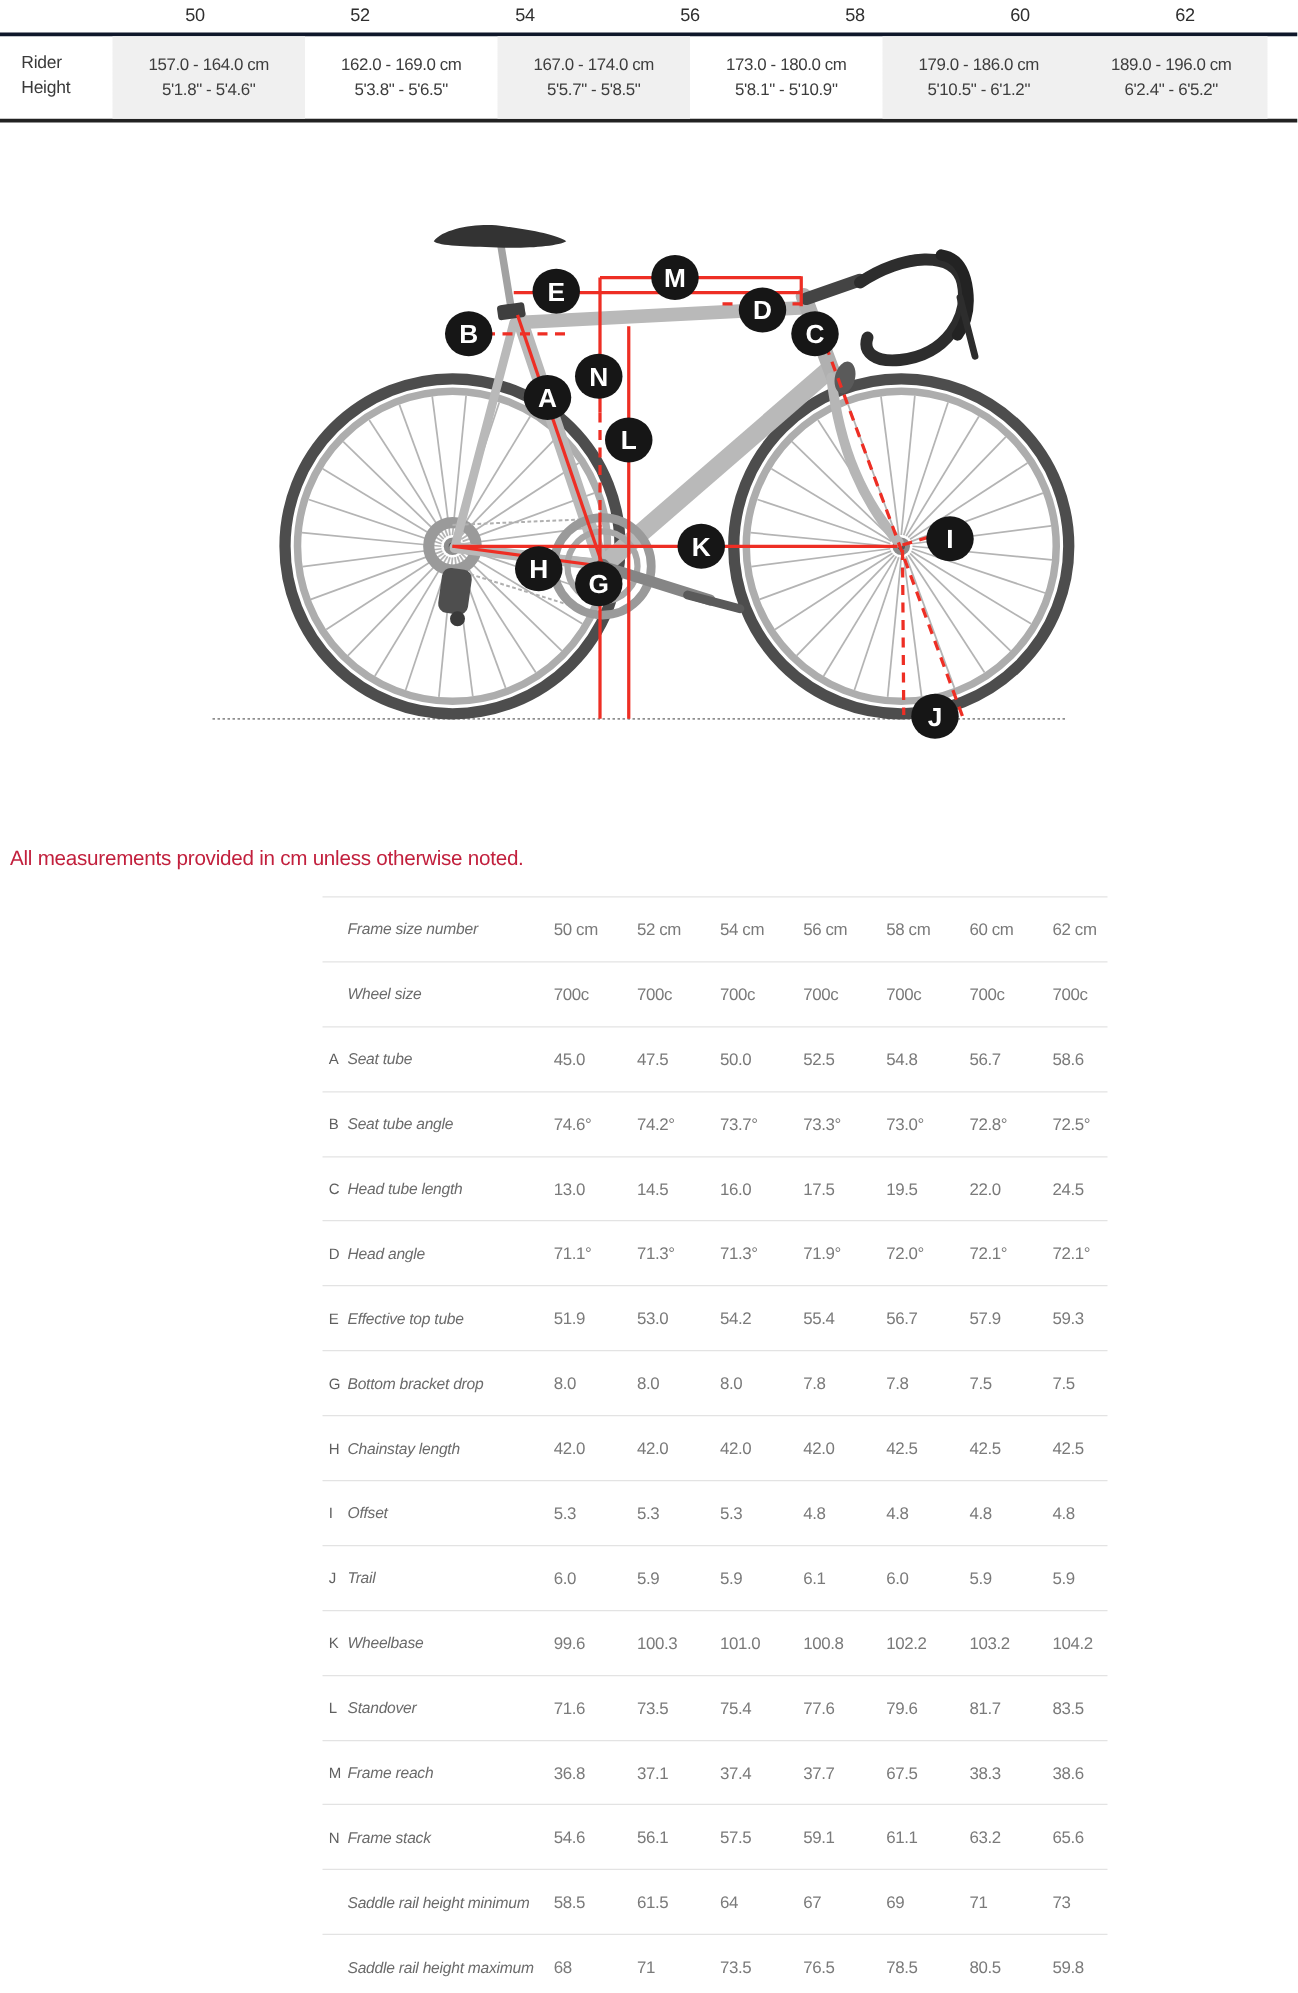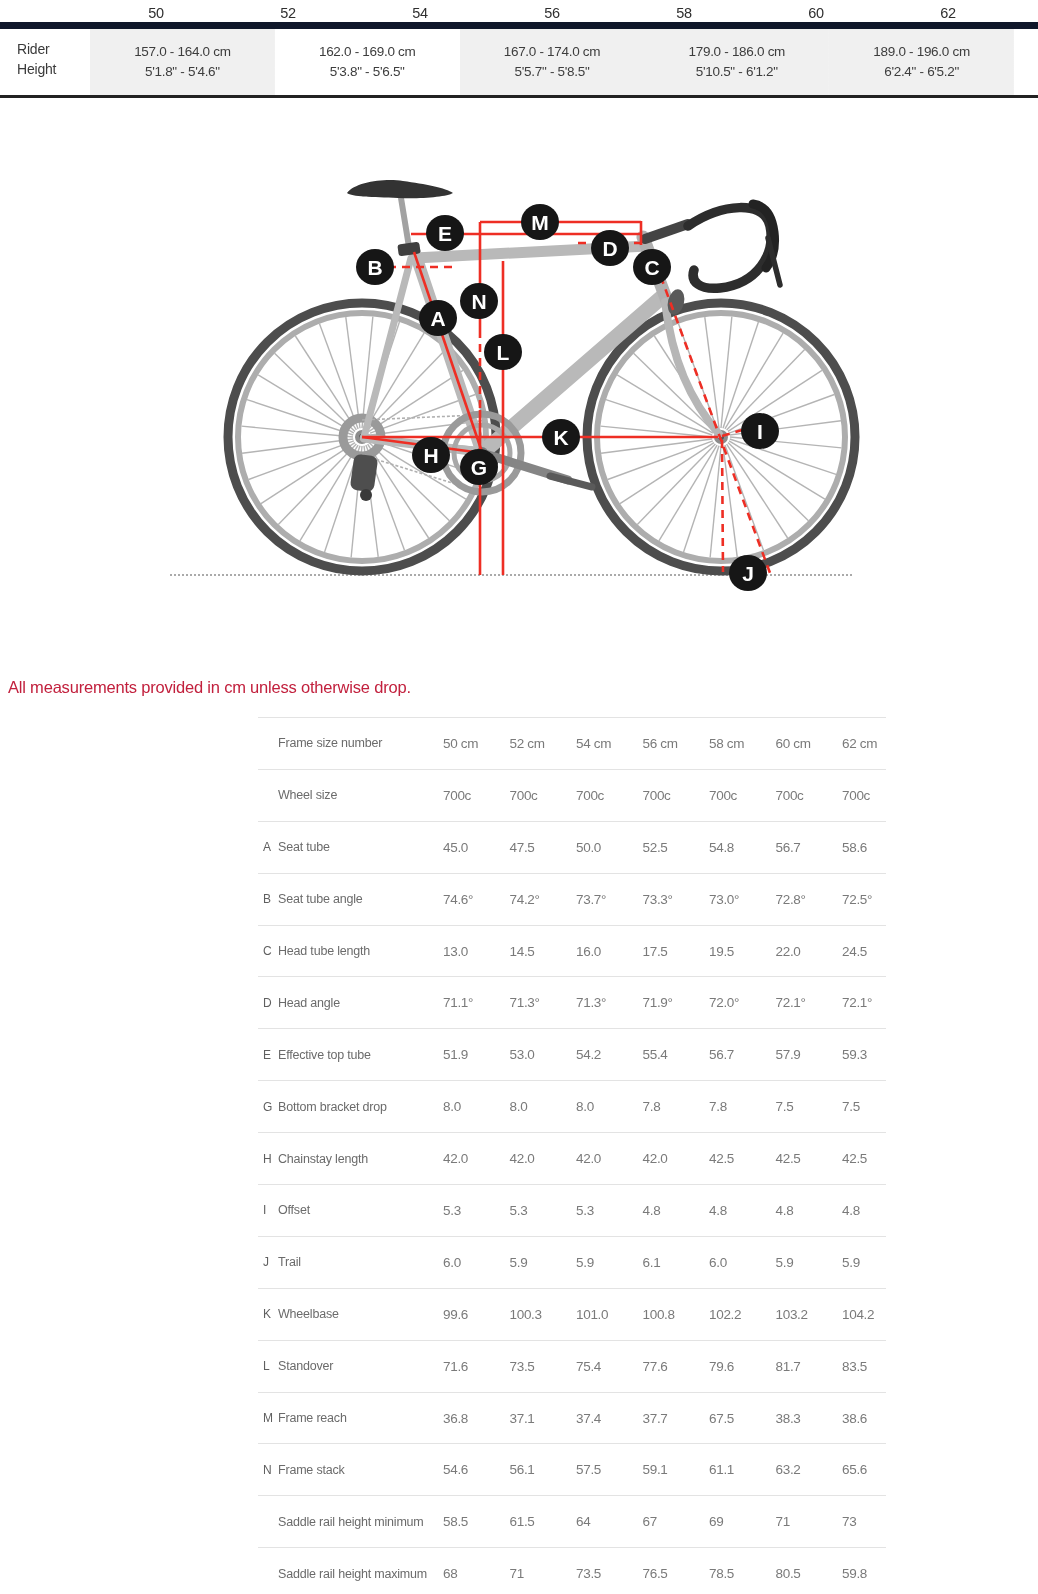--- a/index.html
+++ b/index.html
@@ -4,40 +4,40 @@
 <style>
   html,body{margin:0;padding:0;}
   body{
     width:1038px;height:1594px;overflow:hidden;position:relative;
     background:#fff;font-family:"Liberation Sans", sans-serif;
     -webkit-font-smoothing:antialiased;
   }
   
   .size-table{position:absolute;top:0;left:0;width:1038px;}
   .size-row{display:flex;padding-right:24px;box-sizing:border-box;width:1038px;}
-  .size-header-row{height:29px;border-bottom:7px solid #0f172a;}
+  .size-header-row{height:29px;border-bottom:3px solid #0f172a;}
   .size-header-cell{flex:1;text-align:center;font-size:14.5px;color:#2f2f2f;line-height:26px;letter-spacing:-0.2px;}
   .size-label-spacer,.size-label{width:90px;flex:0 0 90px;box-sizing:border-box;}
   .size-body-row{height:69px;border-bottom:3px solid #222;}
   .size-label{padding:10px 0 0 17px;font-size:14px;color:#3a3a3a;line-height:20px;letter-spacing:-0.2px;}
   .size-cell{flex:1;text-align:center;font-size:13.5px;color:#3d3d3d;line-height:20px;padding-top:13px;box-sizing:border-box;letter-spacing:-0.3px;}
   .size-cell.shaded{background:linear-gradient(var(--shade),var(--shade)) no-repeat top/100% 67px;}
   
   .bike-svg{position:absolute;top:140px;left:0;}
   .diagram-label-text{font-family:"Liberation Sans",sans-serif;font-weight:bold;font-size:21px;fill:#fff;}
   
   .note{position:absolute;top:678px;left:8px;font-size:16.5px;color:var(--note-red);letter-spacing:-0.2px;}
   
   .geo-table{position:absolute;top:717px;left:258px;width:628px;}
   .geo-row{
     display:grid;grid-template-columns:20px 165px repeat(7,66.5px);
     align-items:center;height:50.9px;border-top:1px solid #e3e3e3;
   }
   .geo-letter{font-size:12px;color:#5f5f5f;padding-left:5px;letter-spacing:-0.2px;}
-  .geo-label{font-size:12.5px;color:#6b6b6b;letter-spacing:-0.2px;}
+  .geo-label{font-size:12.5px;color:#6b6b6b;letter-spacing:-0.2px;font-style:italic;}
   .geo-value{font-size:13.5px;color:#7a7a7a;letter-spacing:-0.3px;}
 </style>
 </head>
 <body>
 
 <div class="size-table">
   <div class="size-row size-header-row">
     <div class="size-label-spacer"></div>
     <div class="size-header-cell">50</div>
     <div class="size-header-cell">52</div>
@@ -56,20 +56,24 @@
       <div>157.0 - 164.0 cm</div>
       <div>5'1.8" - 5'4.6"</div>
     </div>
     <div class="size-cell">
       <div>162.0 - 169.0 cm</div>
       <div>5'3.8" - 5'6.5"</div>
     </div>
     <div class="size-cell shaded">
       <div>167.0 - 174.0 cm</div>
       <div>5'5.7" - 5'8.5"</div>
+    </div>
+    <div class="size-cell">
+      <div>173.0 - 180.0 cm</div>
+      <div>5'8.1" - 5'10.9"</div>
     </div>
     <div class="size-cell shaded">
       <div>179.0 - 186.0 cm</div>
       <div>5'10.5" - 6'1.2"</div>
     </div>
     <div class="size-cell shaded">
       <div>189.0 - 196.0 cm</div>
       <div>6'2.4" - 6'5.2"</div>
     </div>
   </div>
@@ -258,21 +262,21 @@
         <ellipse cx="540" cy="222" rx="19" ry="18" fill="#161616"></ellipse>
         <text x="540" y="229.5" text-anchor="middle" class="diagram-label-text">M</text>
       </g>
       <g>
         <ellipse cx="479" cy="301" rx="19" ry="18" fill="#161616"></ellipse>
         <text x="479" y="308.5" text-anchor="middle" class="diagram-label-text">N</text>
       </g>
     </g>
 </svg>
 
-<div class="note">All measurements provided in cm unless otherwise drop.</div>
+<div class="note">All measurements provided in cm unless otherwise noted.</div>
 
 <div class="geo-table" id="geo-table">
     <div class="geo-row">
       <span class="geo-letter"></span>
       <span class="geo-label">Frame size number</span>
       <span class="geo-value">50 cm</span>
       <span class="geo-value">52 cm</span>
       <span class="geo-value">54 cm</span>
       <span class="geo-value">56 cm</span>
       <span class="geo-value">58 cm</span>

